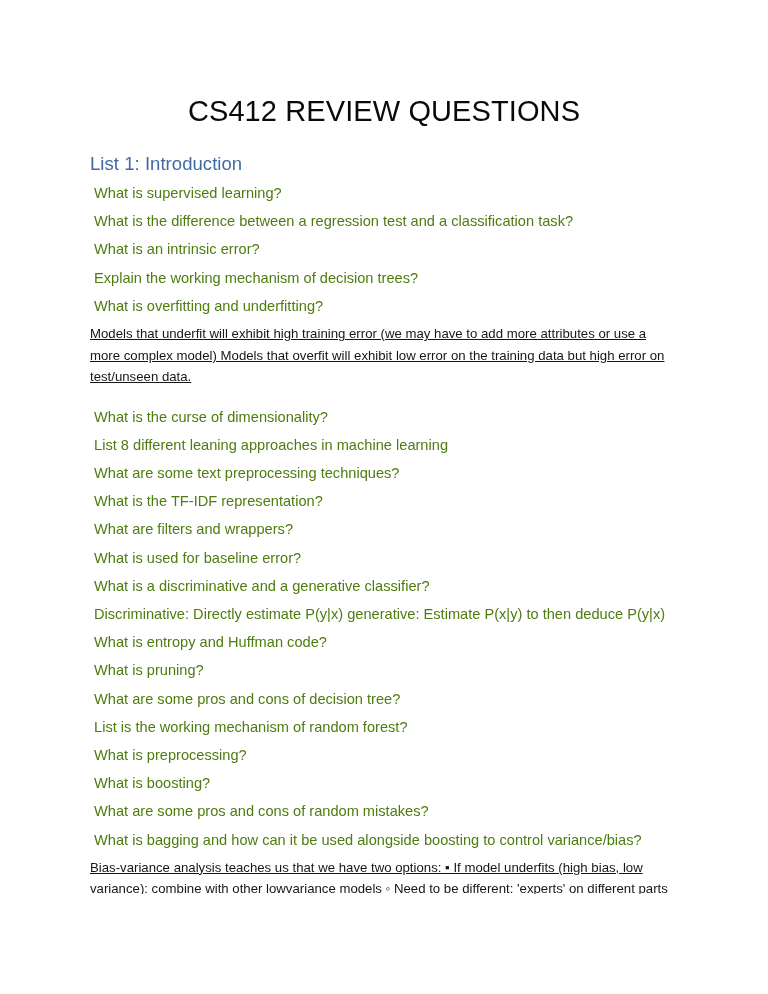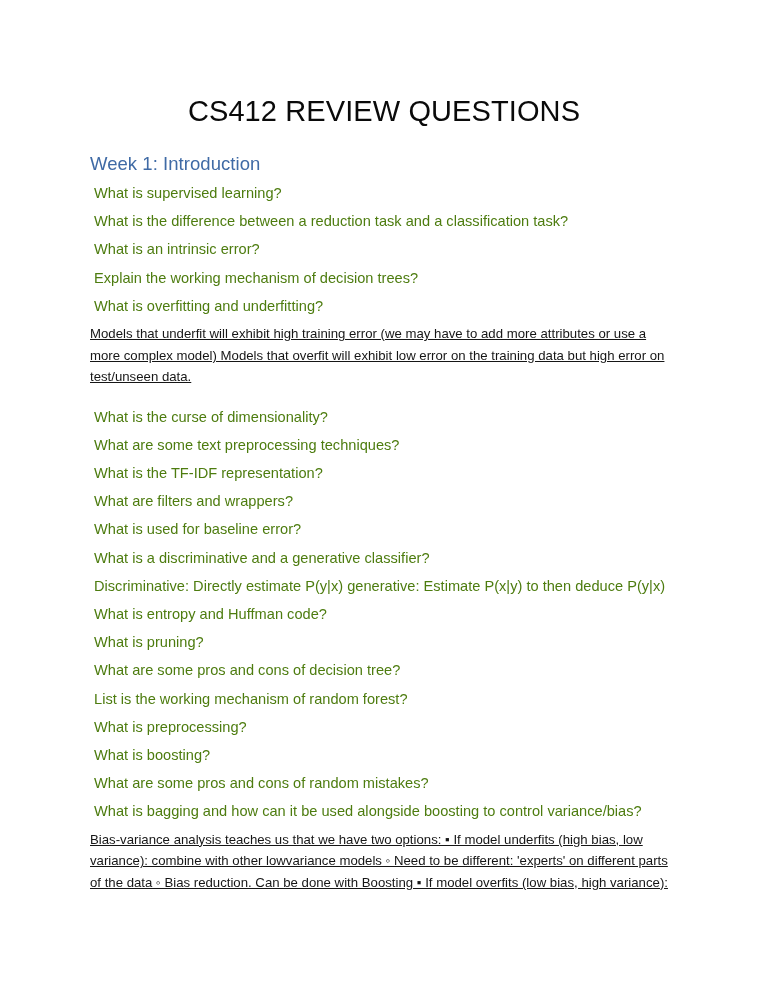--- a/index.html
+++ b/index.html
@@ -72,31 +72,32 @@
   }
 </style>
 </head>
 <body>
 
 <div class="page">
   <div class="content">
 
     <h1 class="doc-title">CS412 REVIEW QUESTIONS</h1>
 
-    <h2 class="section-heading">Week 1: Introduction</h2>
+    <h2 class="section-heading">List 1: Introduction</h2>
 
     <div id="blocks-container">
         <p class="question">What is supervised learning?</p>
-        <p class="question">What is the difference between a reduction task and a classification task?</p>
+        <p class="question">What is the difference between a regression test and a classification task?</p>
         <p class="question">What is an intrinsic error?</p>
         <p class="question">Explain the working mechanism of decision trees?</p>
         <p class="question">What is overfitting and underfitting?</p>
         <p class="answer">Models that underfit will exhibit high training error (we may have to add more attributes or use a more complex model) Models that overfit will exhibit low error on the training data but high error on test/unseen data.</p>
         <div class="gap-after-answer"></div>
         <p class="question">What is the curse of dimensionality?</p>
+        <p class="question">List 8 different leaning approaches in machine learning</p>
         <p class="question">What are some text preprocessing techniques?</p>
         <p class="question">What is the TF-IDF representation?</p>
         <p class="question">What are filters and wrappers?</p>
         <p class="question">What is used for baseline error?</p>
         <p class="question">What is a discriminative and a generative classifier?</p>
         <p class="question">Discriminative: Directly estimate P(y|x) generative: Estimate P(x|y) to then deduce P(y|x)</p>
         <p class="question">What is entropy and Huffman code?</p>
         <p class="question">What is pruning?</p>
         <p class="question">What are some pros and cons of decision tree?</p>
         <p class="question">List is the working mechanism of random forest?</p>

